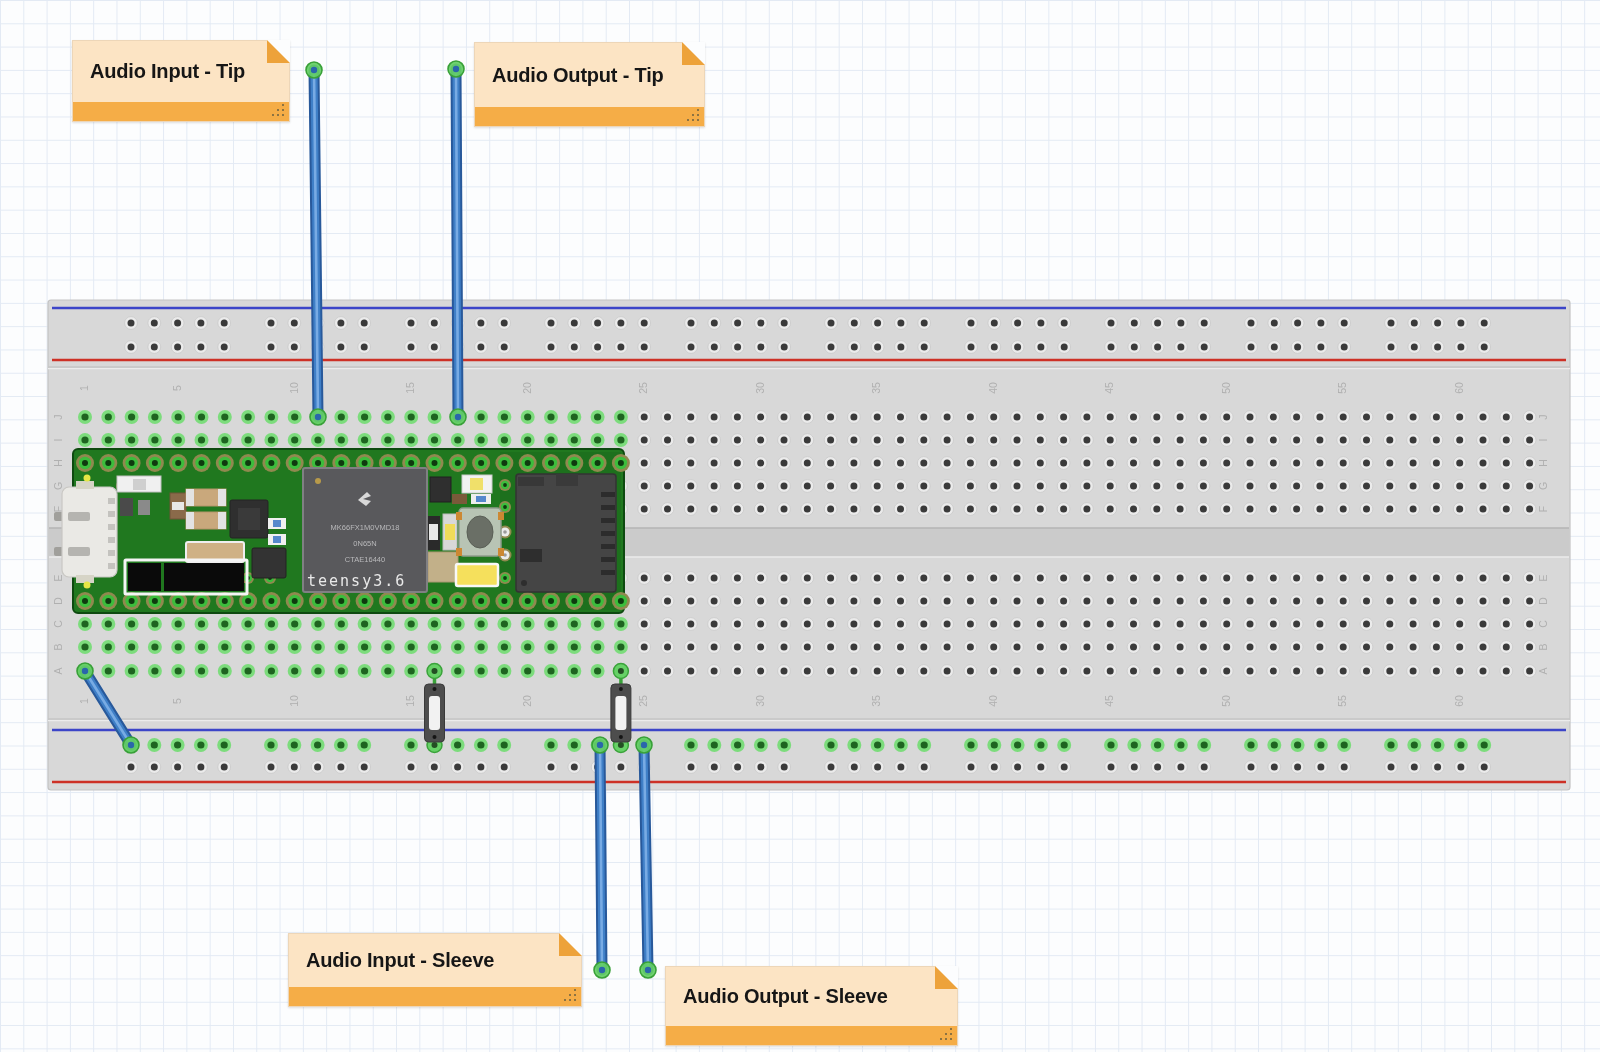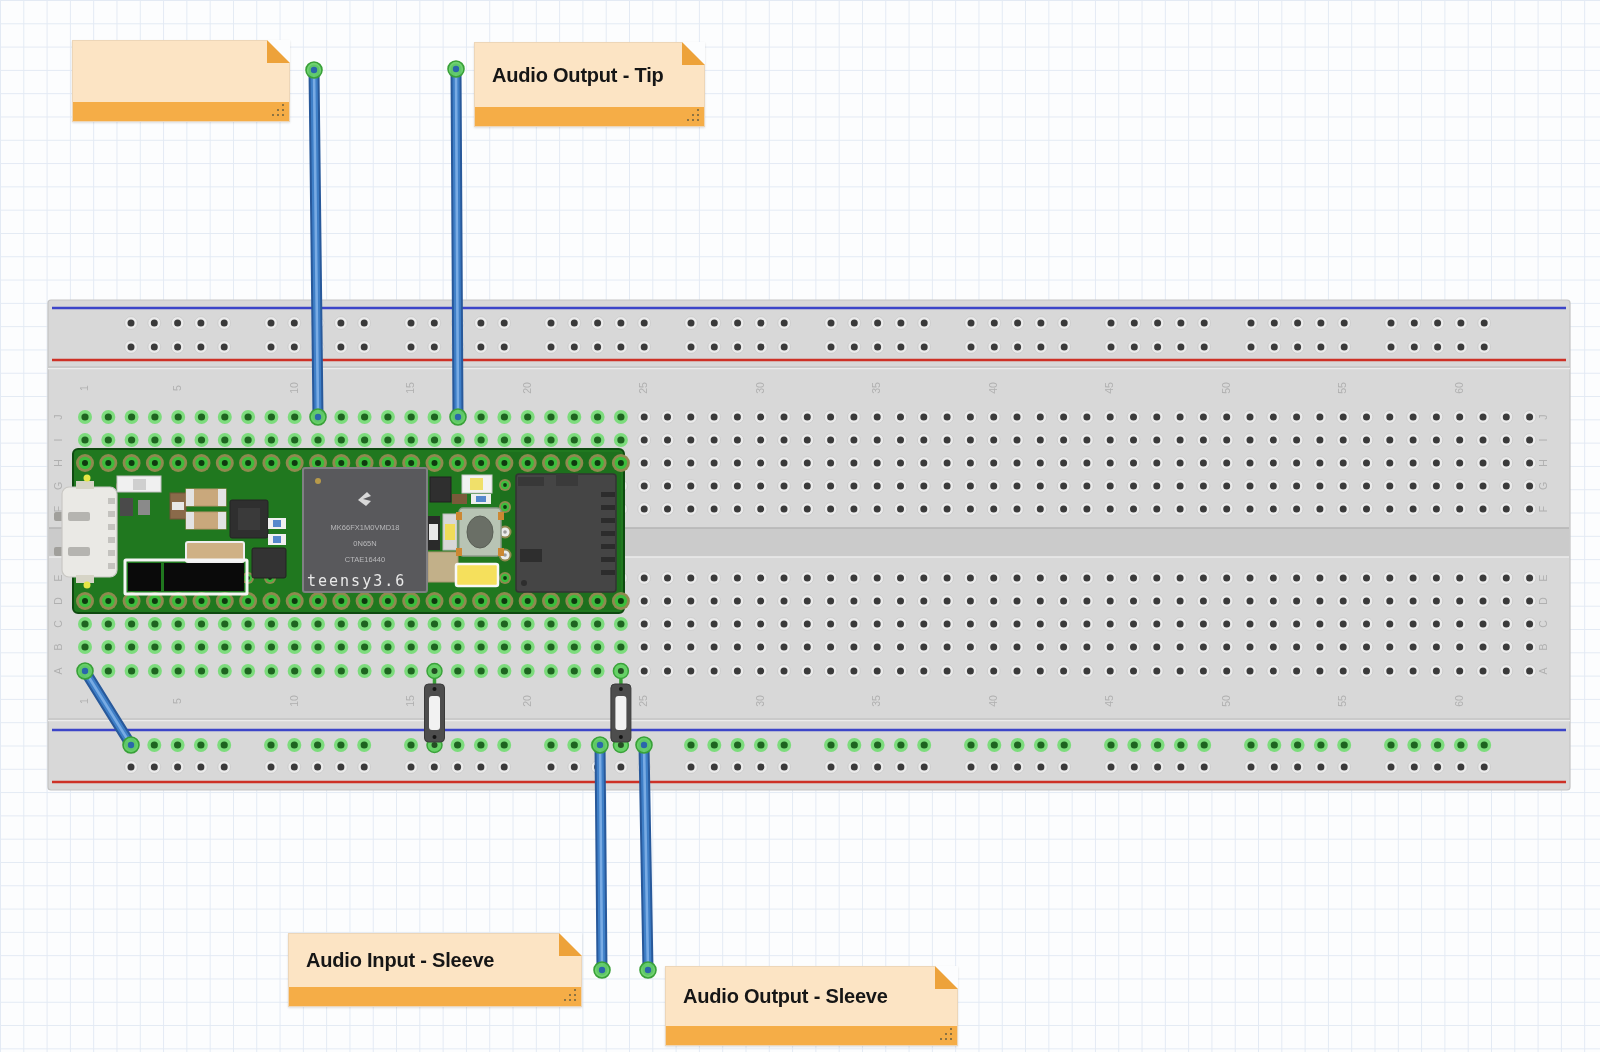--- a/index.html
+++ b/index.html
@@ -2103,20 +2103,21 @@
       <line x1="644" y1="745" x2="648" y2="970" stroke="#3f7fc7" stroke-width="7" stroke-linecap="round"></line>
       <line x1="644" y1="745" x2="648" y2="970" stroke="#78abe4" stroke-width="2.6" stroke-linecap="round"></line>
       <circle cx="644" cy="745" r="8" fill="#64cf64" stroke="#38a038" stroke-width="1.6" fill-opacity="0.92"></circle>
       <circle cx="644" cy="745" r="3.2" fill="#2a66ab" stroke="none" stroke-width="1"></circle>
       <circle cx="648" cy="970" r="8" fill="#64cf64" stroke="#38a038" stroke-width="1.6" fill-opacity="0.92"></circle>
       <circle cx="648" cy="970" r="3.2" fill="#2a66ab" stroke="none" stroke-width="1"></circle>
     </g>
   </svg>
 
 <div class="note" style="left: 72px; top: 40px; width: 218px; height: 82px;">
+  <span class="note-text">Audio Input - Tip</span>
   <div class="note-bar"></div>
   <div class="note-fold"></div>
   <div class="note-grip"></div>
 </div>
 <div class="note" style="left: 474px; top: 42px; width: 231px; height: 85px; padding-left: 29px;">
   <span class="note-text">Audio Output - Tip</span>
   <div class="note-bar"></div>
   <div class="note-fold"></div>
   <div class="note-grip"></div>
 </div>

